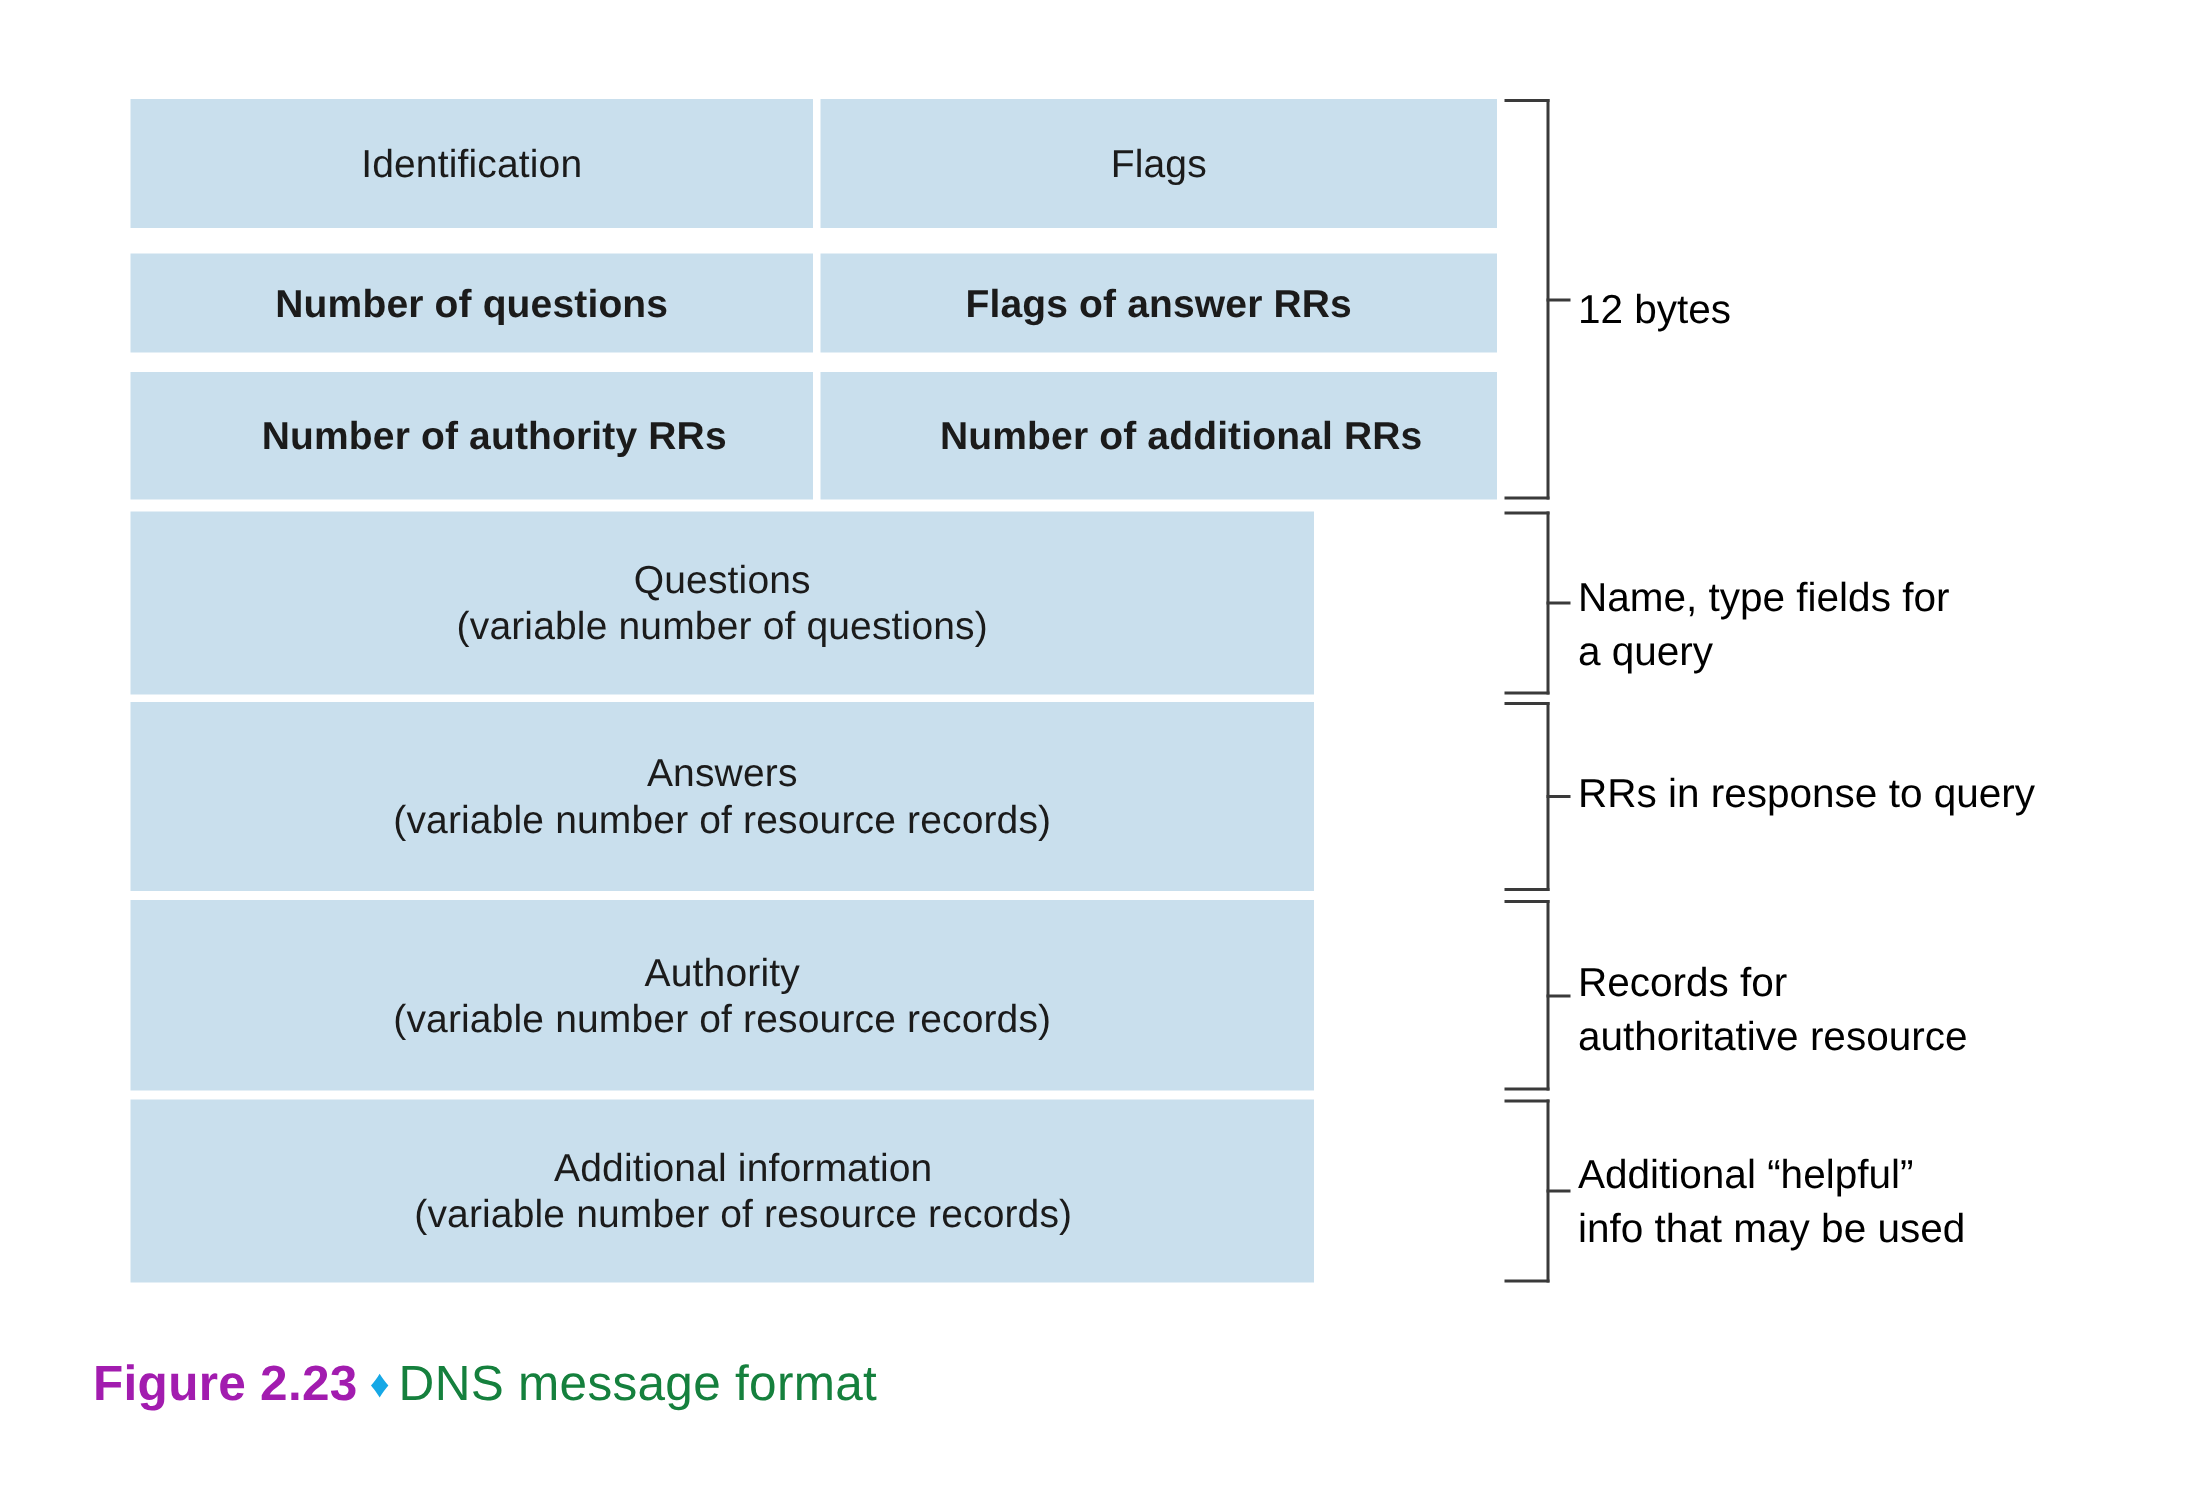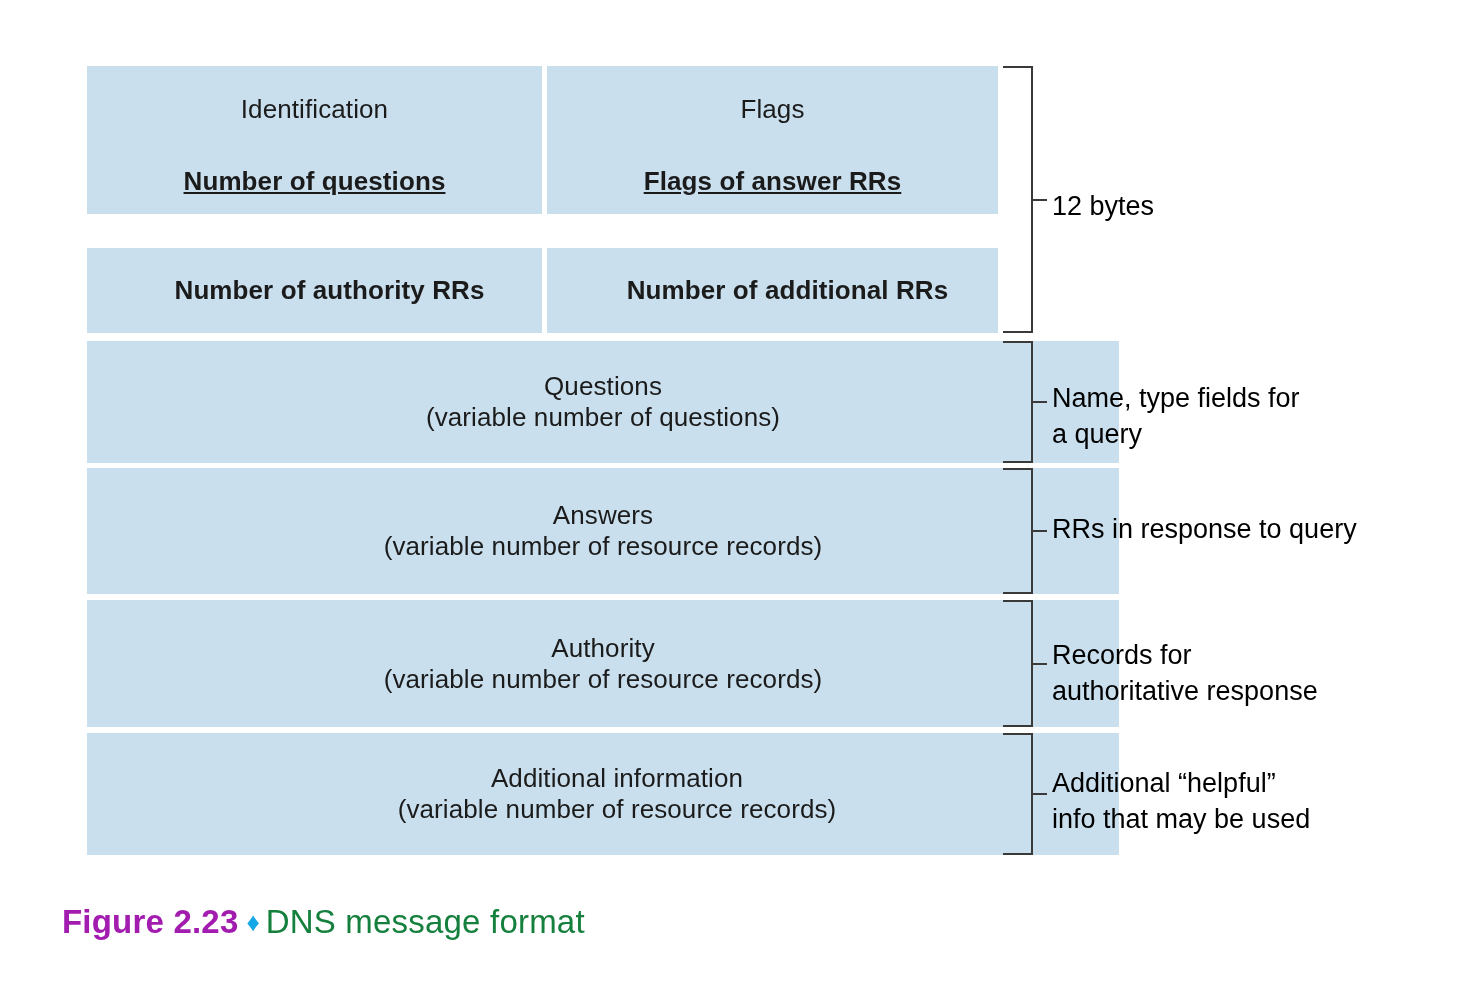--- a/index.html
+++ b/index.html
@@ -42,25 +42,25 @@
   .msg-box.semibold { font-weight: 700; font-size: 26px; letter-spacing: .1px; }
   .msg-box.section  { font-weight: 400; font-size: 26px; letter-spacing: .1px; }
 
   .msg-box .ln { display: block; white-space: nowrap; }
 
   
   .hdr-left  { left: 87px;  width: 455px; }
   .hdr-right { left: 547px; width: 451px; }
 
   .row-1 { top: 66px;  height: 86px; }
-  .row-2 { top: 148px; height: 66px; text-decoration: underline; }
+  .row-2 { top: 169px; height: 66px; }
   .row-3 { top: 248px; height: 85px; padding-left: 30px; }
 
   
-  .full { left: 87px; width: 1032px; }
+  .full { left: 87px; width: 789px; }
   .sec-questions  { top: 341px; height: 122px; }
   .sec-answers    { top: 468px; height: 126px; }
   .sec-authority  { top: 600px; height: 127px; }
   .sec-additional { top: 733px; height: 122px; padding-left: 28px; }
 
   
   .bracket {
     position: absolute;
     left: 1003px;
     width: 30px;
@@ -201,21 +201,21 @@
     <span class="ln">Name, type fields for</span>
     <span class="ln">a query</span>
   </div>
 
   <div class="annot an-answers">
     <span class="ln">RRs in response to query</span>
   </div>
 
   <div class="annot an-authority">
     <span class="ln">Records for</span>
-    <span class="ln">authoritative response</span>
+    <span class="ln">authoritative resource</span>
   </div>
 
   <div class="annot an-additional">
     <span class="ln">Additional “helpful”</span>
     <span class="ln">info that may be used</span>
   </div>
 
   <div id="caption">
     <span class="cap-figure">Figure 2.23</span><span class="cap-diamond">♦</span><span class="cap-title">DNS message format</span>
   </div>

